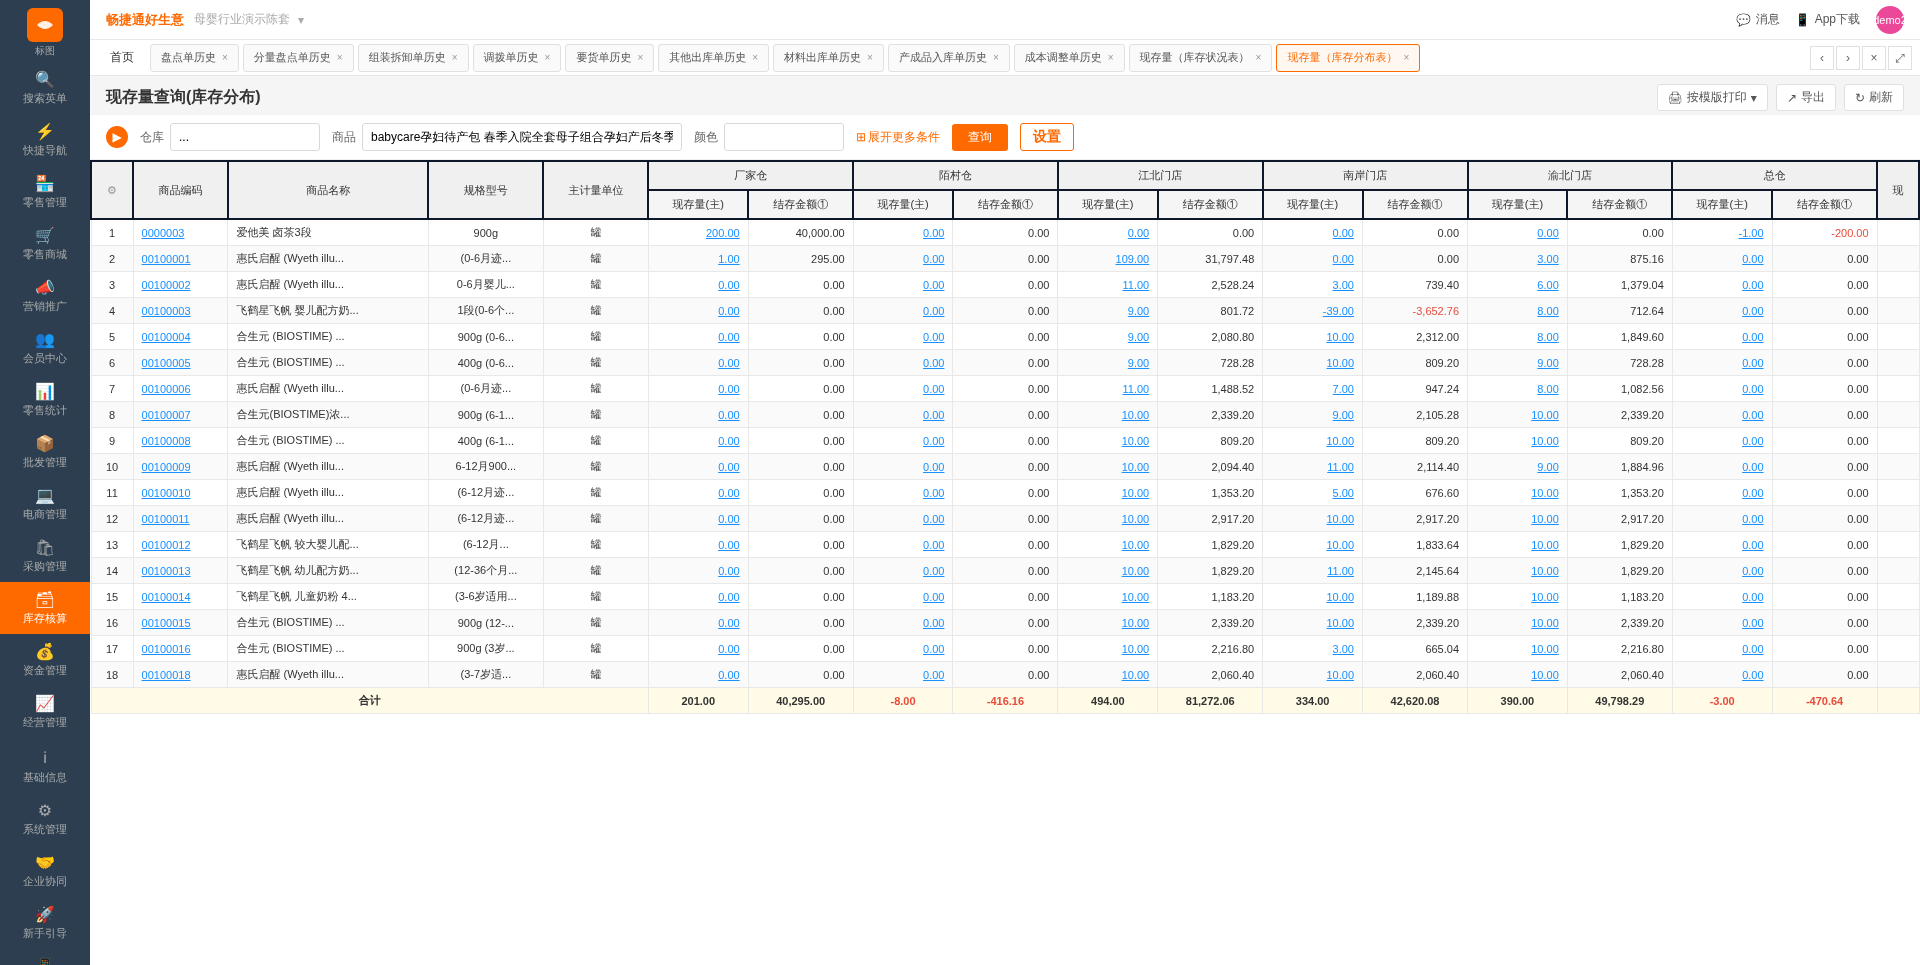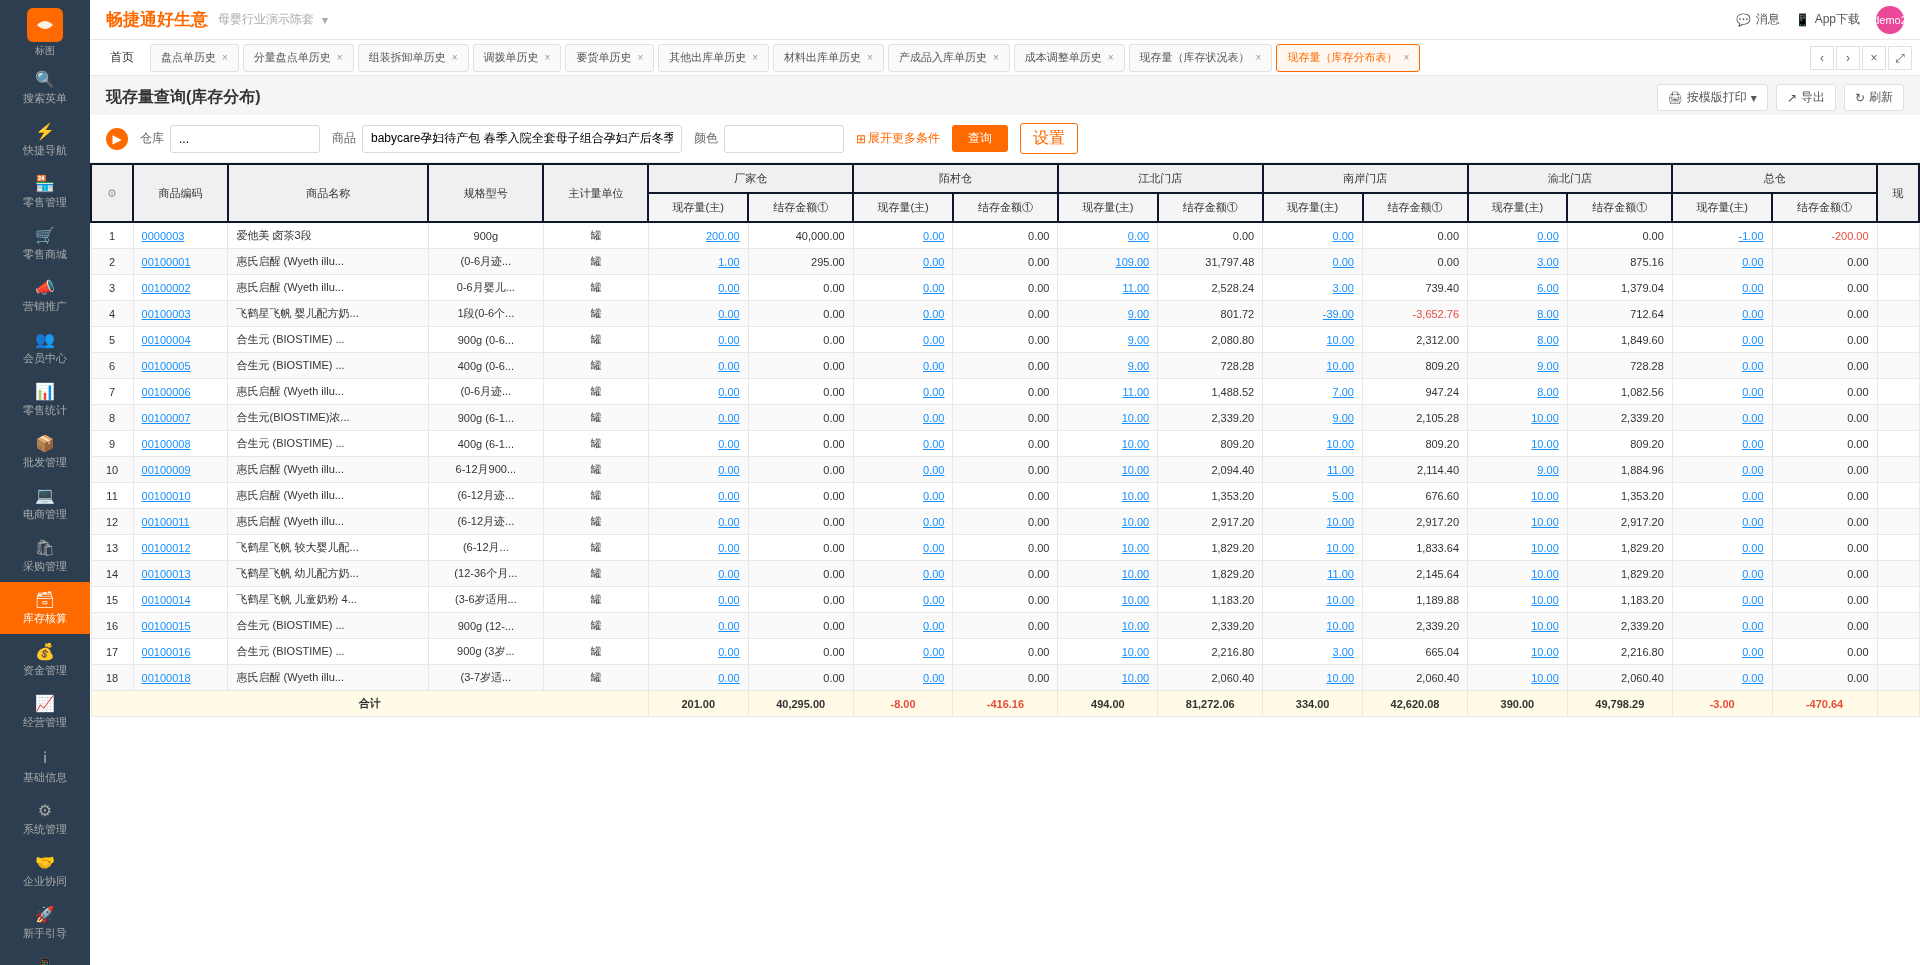--- a/index.html
+++ b/index.html
@@ -176,21 +176,21 @@
       display: flex; align-items: center; gap: 2px;
     }
     .btn-search {
       background: #ff6a00; color: #fff;
       border: none; border-radius: 3px;
       padding: 5px 16px; cursor: pointer; font-size: 12px;
     }
     .btn-setting {
       background: #fff; color: #ff6a00;
       border: 1px solid #ff6a00; border-radius: 3px;
-      padding: 4px 12px; cursor: pointer; font-size: 16px;
+      padding: 4px 12px; cursor: pointer; font-size: 14px; font-weight: bold;
     }
     .toggle-btn {
       width: 22px; height: 22px; background: #ff6a00;
       border-radius: 50%; display: flex; align-items: center; justify-content: center;
       color: #fff; font-size: 12px; cursor: pointer;
     }
 
     
     .table-container {
       flex: 1;
@@ -339,21 +339,21 @@
         <span>新手引导</span>
       </div>
       <div class="sidebar-item">
         <span class="si-icon">📱</span>
       </div>
     </nav>
 </div>
 
 <div class="top-bar" style="left: 90px;">
   <div class="logo-area">
-    <span style="font-size:17px;color:#ff6a00;font-weight:bold;">畅捷通好生意</span>
+    <span style="font-size:13px;color:#ff6a00;font-weight:bold;">畅捷通好生意</span>
     <span style="color:#aaa;margin-left:4px;">母婴行业演示陈套</span>
     <span style="color:#aaa;margin-left:2px;">▾</span>
   </div>
   <div class="top-right">
     <div class="top-right-item">
       <span>💬</span>
       <span>消息</span>
     </div>
     <div class="top-right-item">
       <span>📱</span>

